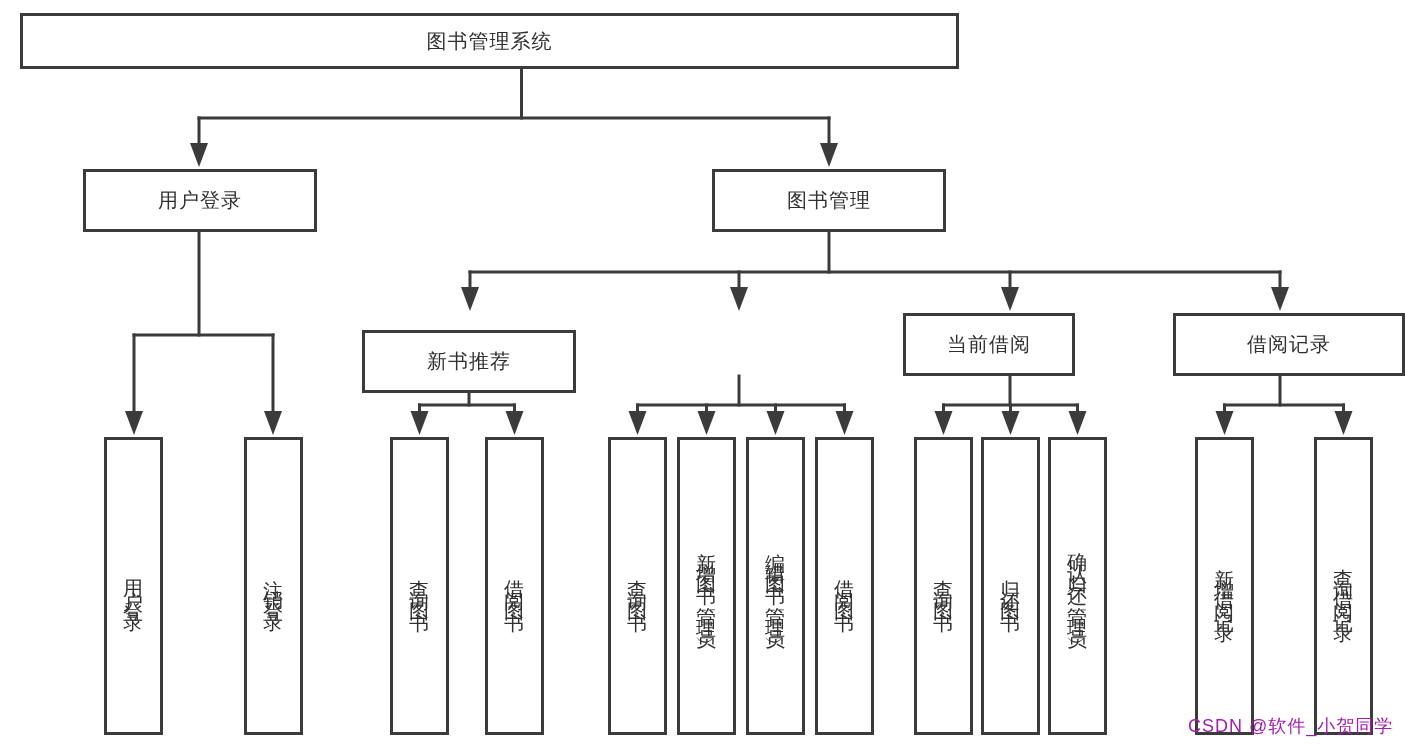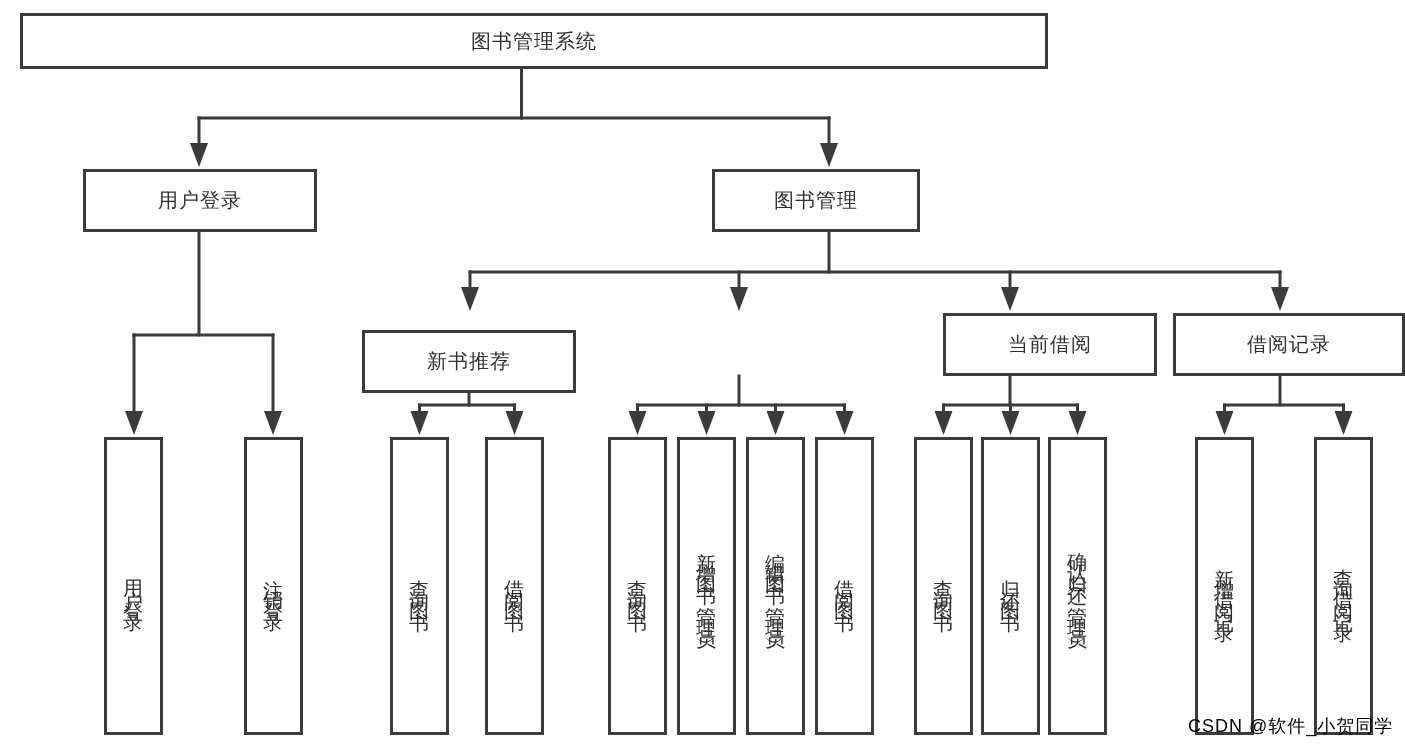--- a/index.html
+++ b/index.html
@@ -34,28 +34,28 @@
   }
   .leaf .v-label {
     writing-mode: vertical-rl;
     text-orientation: mixed;
     font-size: 20px;
     letter-spacing: 11px;
     line-height: 1;
     white-space: nowrap;
   }
   
-  .n-root  { left: 20px;  top: 13px;  width: 1028px; height: 56px; justify-content: center; }
+  .n-root  { left: 20px;  top: 13px;  width: 939px; height: 56px; justify-content: center; }
   
   .n-login { left: 83px;  top: 169px; width: 234px; height: 63px; }
-  .n-mgmt  { left: 712px; top: 169px; width: 208px; height: 63px; }
+  .n-mgmt  { left: 712px; top: 169px; width: 234px; height: 63px; }
   
   .n-newbook { left: 362px;  top: 330px; width: 214px; height: 63px; }
   .n-borrow  { left: 632px;  top: 313px; width: 214px; height: 63px; }
-  .n-current { left: 903px;  top: 313px; width: 214px; height: 63px; margin-left: 40px; }
+  .n-current { left: 903px;  top: 313px; width: 172px; height: 63px; }
   .n-records { left: 1173px; top: 313px; width: 232px; height: 63px; }
   
   .leaf { top: 437px; width: 59px; height: 298px; }
   .lf-1a { left: 104px; }
   .lf-1b { left: 244px; }
   .lf-2a { left: 390px; }
   .lf-2b { left: 485px; }
   .lf-3a { left: 608px; }
   .lf-3b { left: 677px; }
   .lf-3c { left: 746px; }
@@ -63,21 +63,21 @@
   .lf-4a { left: 914px; }
   .lf-4b { left: 981px; }
   .lf-4c { left: 1048px; }
   .lf-5a { left: 1195px; }
   .lf-5b { left: 1314px; }
   .watermark {
     position: absolute;
     left: 1188px;
     top: 714px;
     font-size: 18px;
-    color: #000000;
+    color: #a21caf;
     letter-spacing: 1px;
     white-space: nowrap;
     z-index: 5;
     pointer-events: none;
   }
 </style>
 </head>
 <body>
 
 <div class="canvas">

